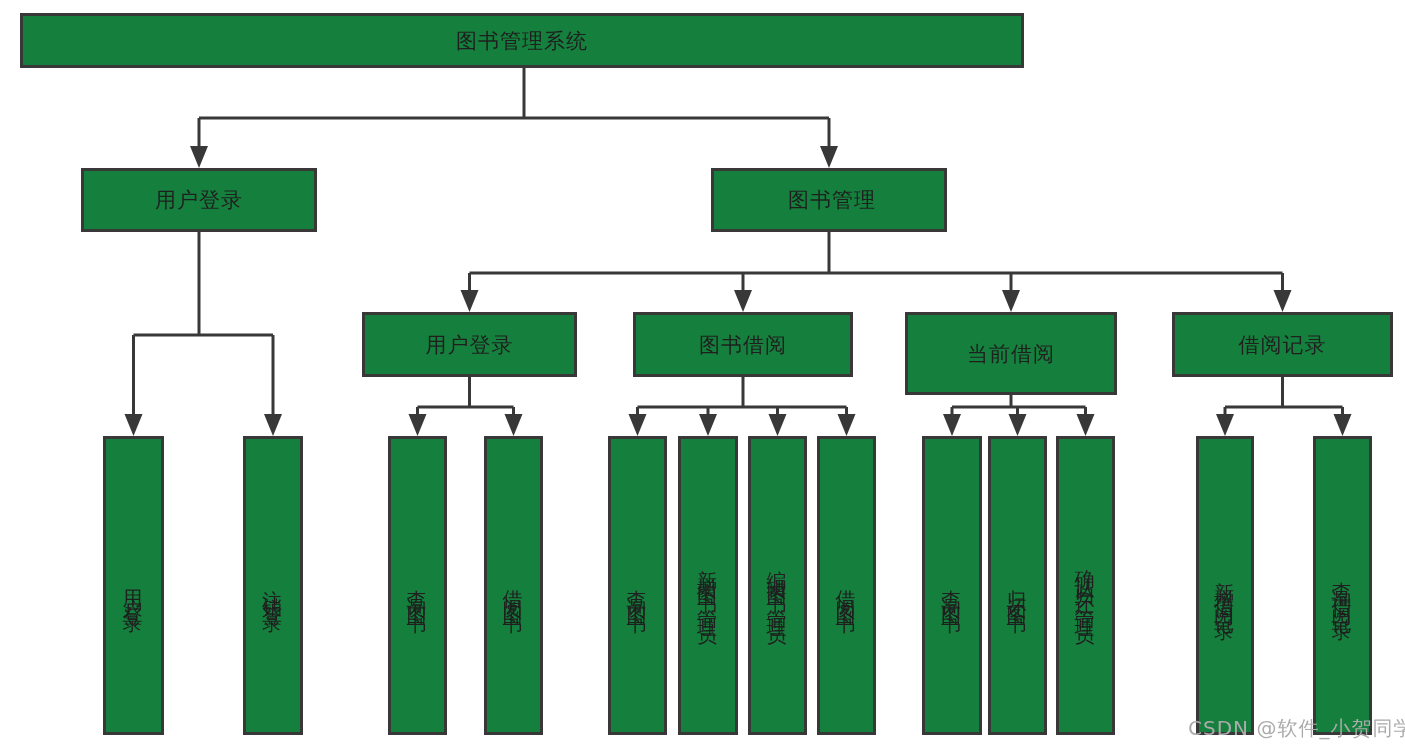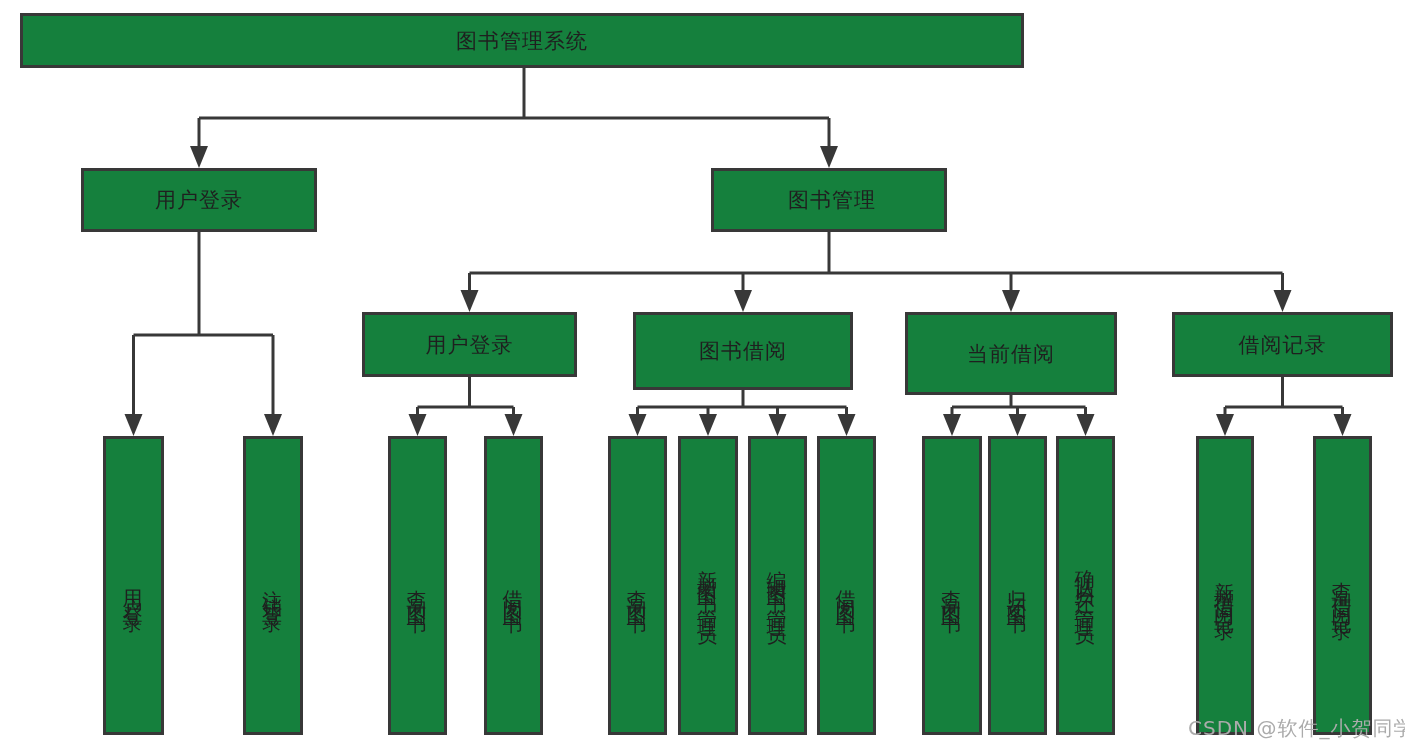--- a/index.html
+++ b/index.html
@@ -121,21 +121,21 @@
   <div class="node" style="left:81px;top:168px;width:236px;height:64px;">
     <span class="h-label">用户登录</span>
   </div>
   <div class="node" style="left:711px;top:168px;width:236px;height:64px;padding-left:6px;">
     <span class="h-label">图书管理</span>
   </div>
 
   <div class="node" style="left:362px;top:312px;width:215px;height:65px;">
     <span class="h-label">用户登录</span>
   </div>
-  <div class="node" style="left:633px;top:312px;width:220px;height:78px;">
+  <div class="node" style="left:633px;top:312px;width:220px;height:65px;">
     <span class="h-label">图书借阅</span>
   </div>
   <div class="node" style="left:905px;top:312px;width:212px;height:83px;">
     <span class="h-label">当前借阅</span>
   </div>
   <div class="node" style="left:1172px;top:312px;width:221px;height:65px;">
     <span class="h-label">借阅记录</span>
   </div>
 
   <div class="node leaf" style="left:103px;top:436px;width:61px;height:299px;">

